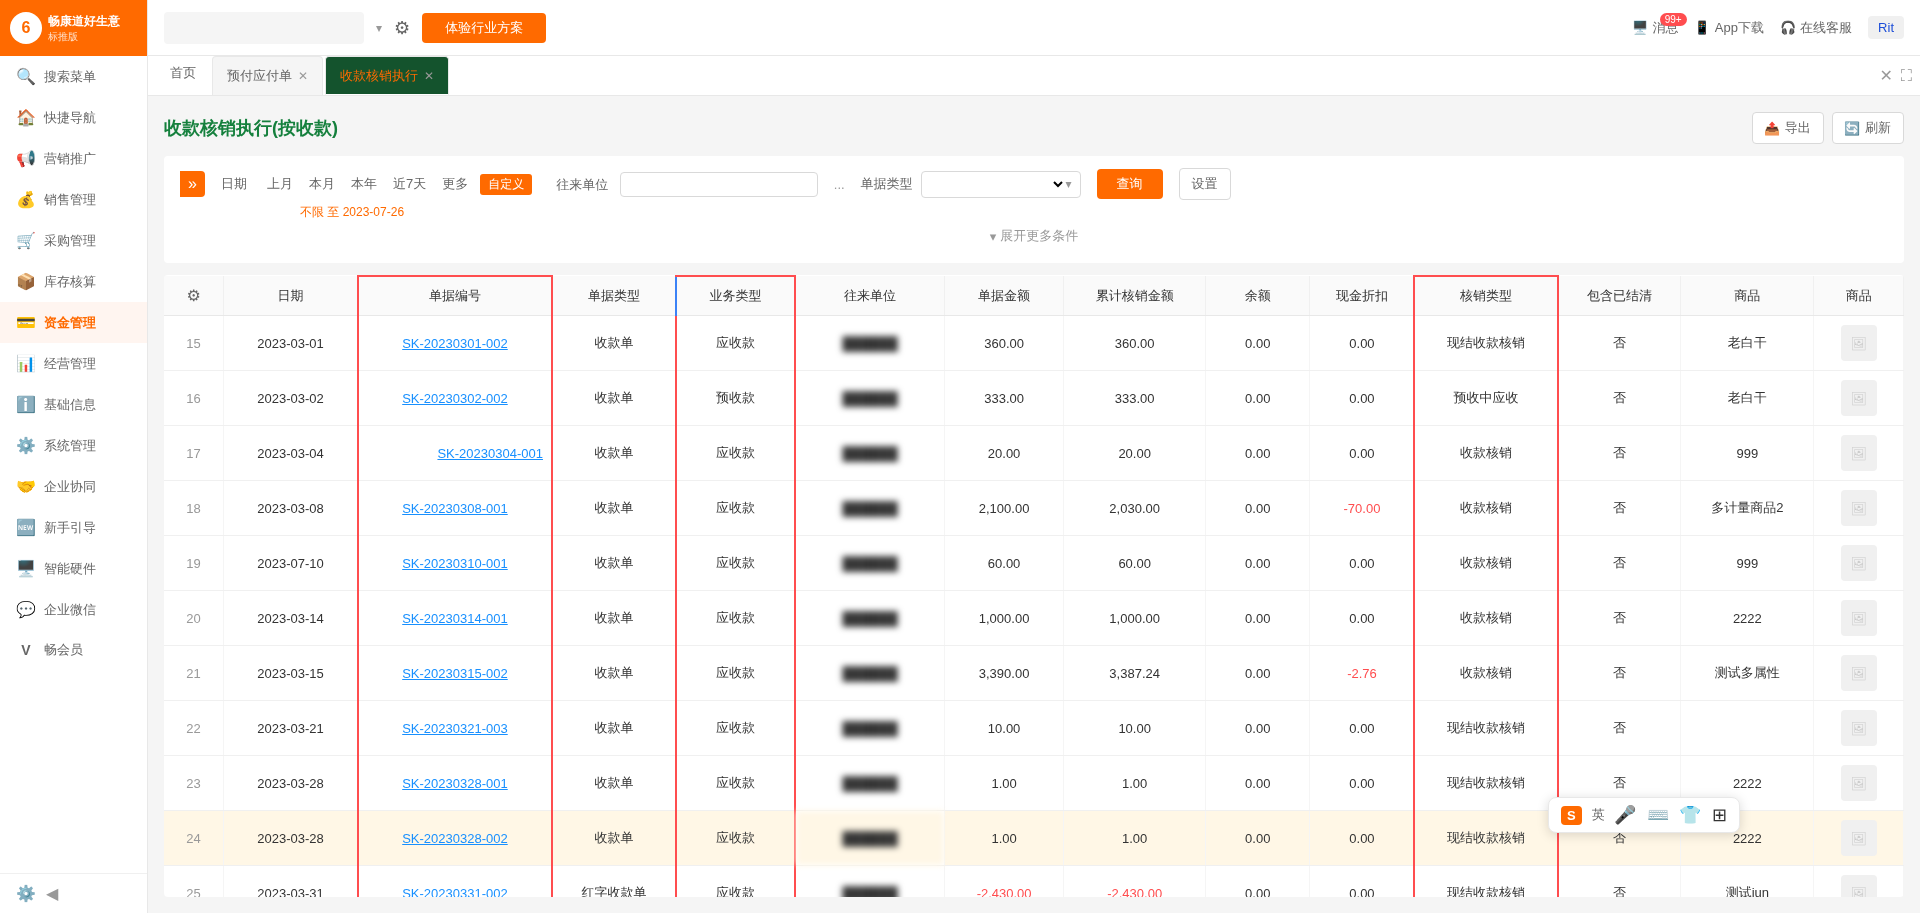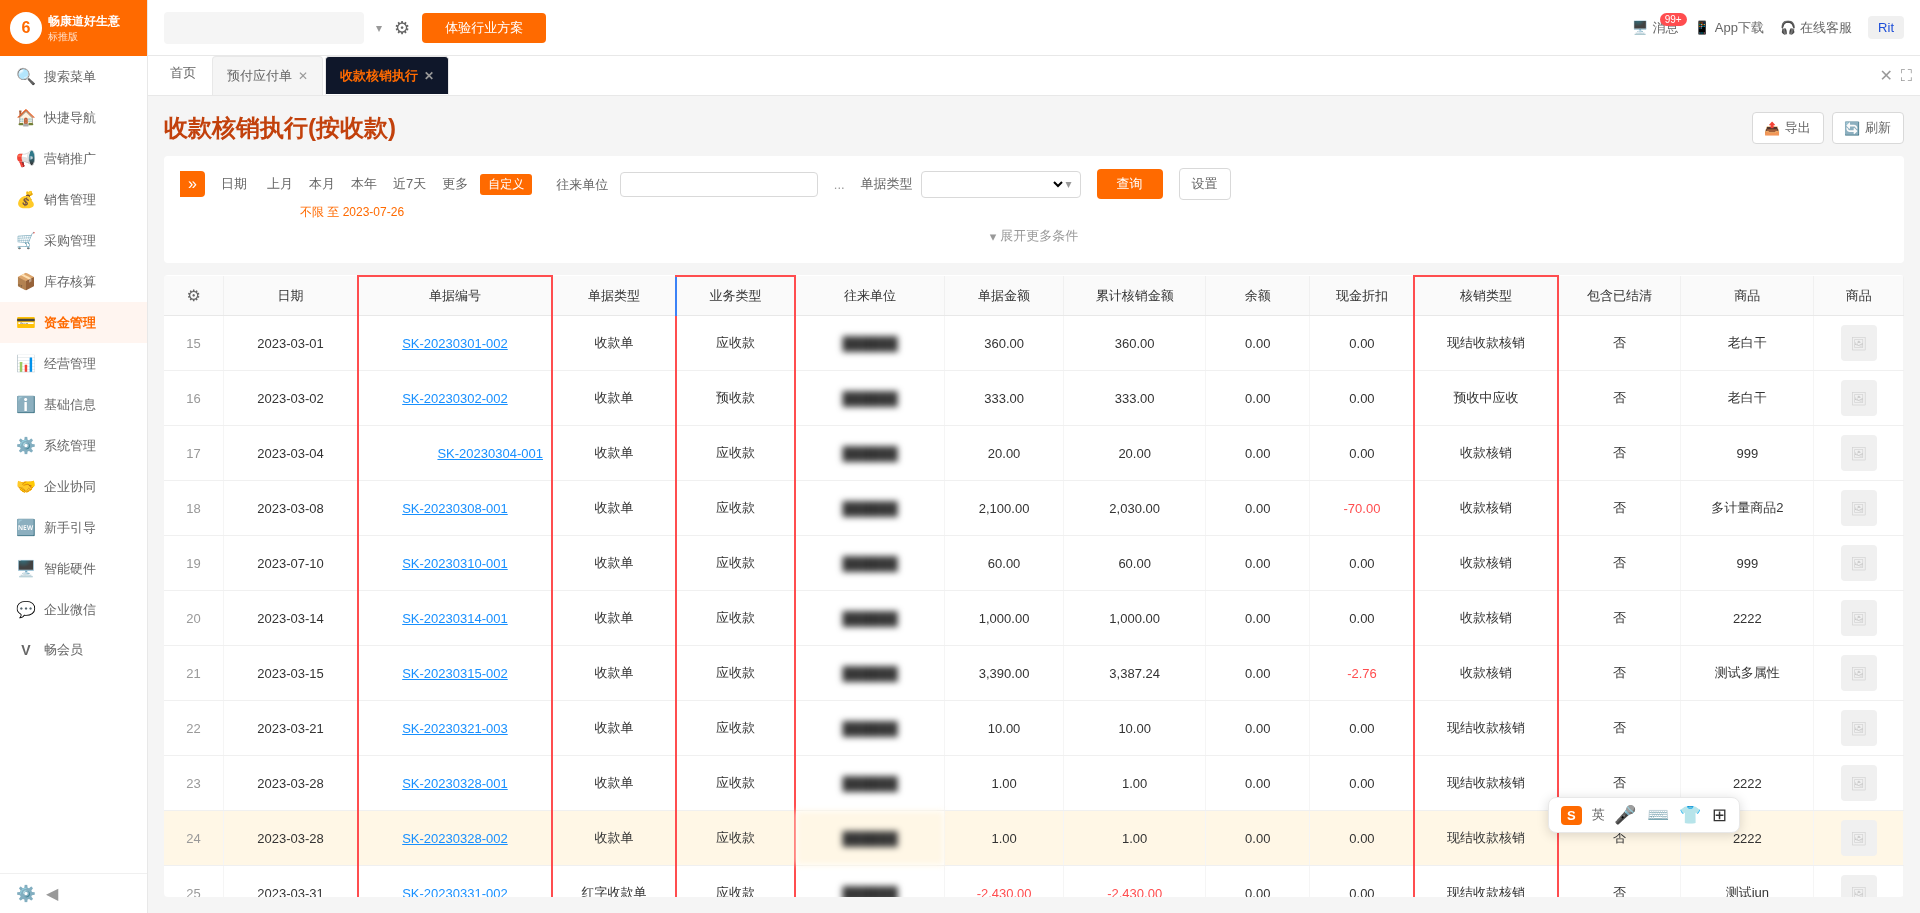--- a/index.html
+++ b/index.html
@@ -31,30 +31,30 @@
     .topbar-msg { display: flex; align-items: center; gap: 4px; color: #666; font-size: 13px; cursor: pointer; position: relative; }
     .topbar-badge { background: #ff4d4f; color: #fff; border-radius: 10px; font-size: 10px; padding: 1px 5px; position: absolute; top: -6px; right: -8px; }
     .topbar-app { display: flex; align-items: center; gap: 4px; color: #666; font-size: 13px; cursor: pointer; }
     .topbar-service { display: flex; align-items: center; gap: 4px; color: #666; font-size: 13px; cursor: pointer; }
     .topbar-user { background: #f0f0f0; border-radius: 4px; padding: 4px 10px; font-size: 13px; color: #1d4ed8; cursor: pointer; }
 
     
     .tabbar { height: 40px; background: #fff; display: flex; border-bottom: 1px solid #e8e8e8; padding: 0 8px; gap: 2px; }
     .tab-home { padding: 8px 14px; color: #666; font-size: 13px; cursor: pointer; }
     .tab-item { display: flex; align-items: center; gap: 6px; padding: 8px 14px; background: #f5f5f5; border-radius: 4px 4px 0 0; color: #666; font-size: 13px; cursor: pointer; border: 1px solid #e8e8e8; border-bottom: none; }
-    .tab-item.active { background: #0f172a; color: #ff6a00; border-bottom: 1px solid #fff; font-weight: bold; }
+    .tab-item.active { background: #14532d; color: #ff6a00; border-bottom: 1px solid #fff; }
     .tab-close { font-size: 12px; color: #999; cursor: pointer; }
     .tabbar-right { margin-left: auto; display: flex; align-items: center; gap: 8px; }
     .tabbar-close-btn { font-size: 16px; color: #999; cursor: pointer; }
     .tabbar-expand-btn { font-size: 16px; color: #999; cursor: pointer; }
 
     
     .page-content { flex: 1; overflow: hidden; display: flex; flex-direction: column; padding: 16px; background: #f5f5f5; }
     .page-header { display: flex; align-items: center; justify-content: space-between; margin-bottom: 12px; }
-    .page-title { font-size: 24px; font-weight: bold; color: #c2410c; }
+    .page-title { font-size: 18px; font-weight: bold; color: #15803d; }
     .page-actions { display: flex; gap: 8px; }
     .btn-export { display: flex; align-items: center; gap: 4px; padding: 6px 12px; border: 1px solid #d9d9d9; border-radius: 4px; background: #fff; color: #666; cursor: pointer; font-size: 13px; }
     .btn-refresh { display: flex; align-items: center; gap: 4px; padding: 6px 12px; border: 1px solid #d9d9d9; border-radius: 4px; background: #fff; color: #666; cursor: pointer; font-size: 13px; }
 
     
     .filter-bar { background: #fff; border-radius: 4px; padding: 12px 16px; margin-bottom: 12px; }
     .filter-row { display: flex; align-items: center; gap: 16px; flex-wrap: wrap; }
     .filter-toggle { background: #ff6a00; color: #fff; border: none; border-radius: 0 4px 4px 0; padding: 4px 8px; cursor: pointer; font-size: 16px; }
     .filter-label { font-size: 13px; color: #666; white-space: nowrap; }
     .filter-date-options { display: flex; gap: 8px; align-items: center; }

